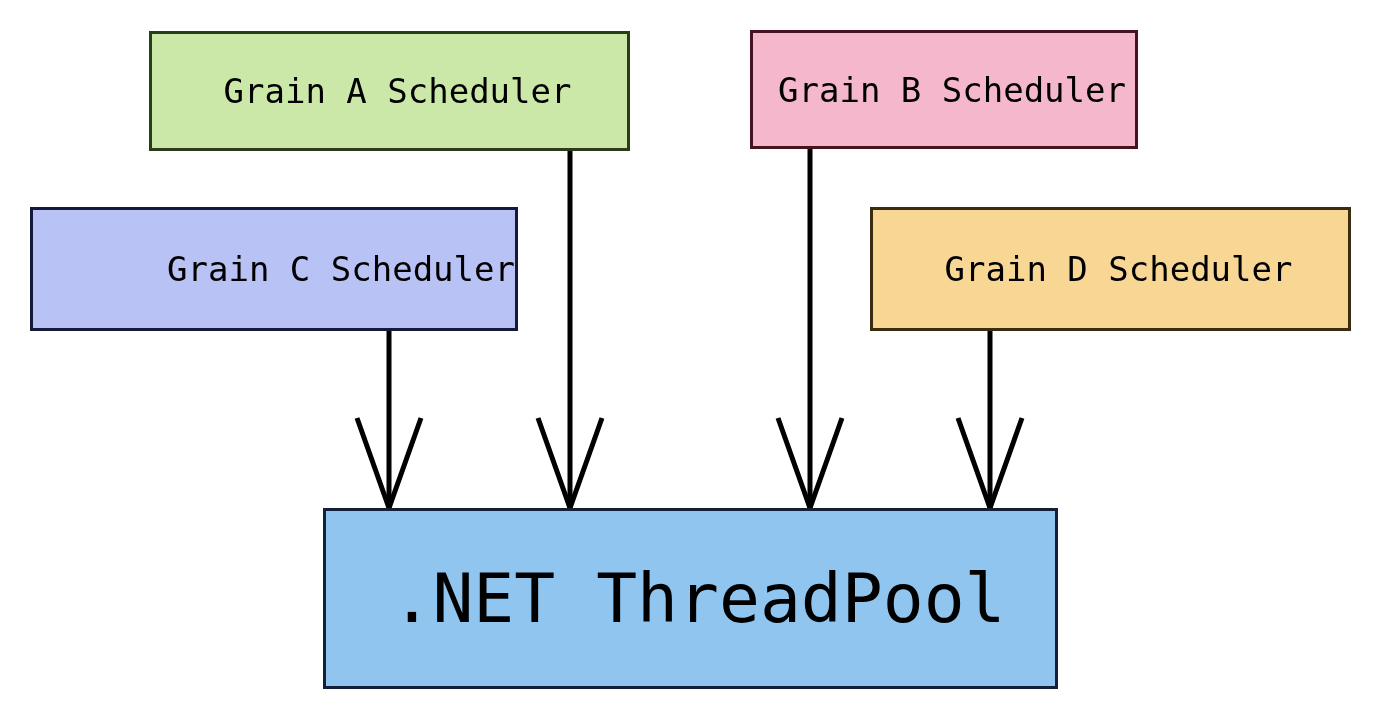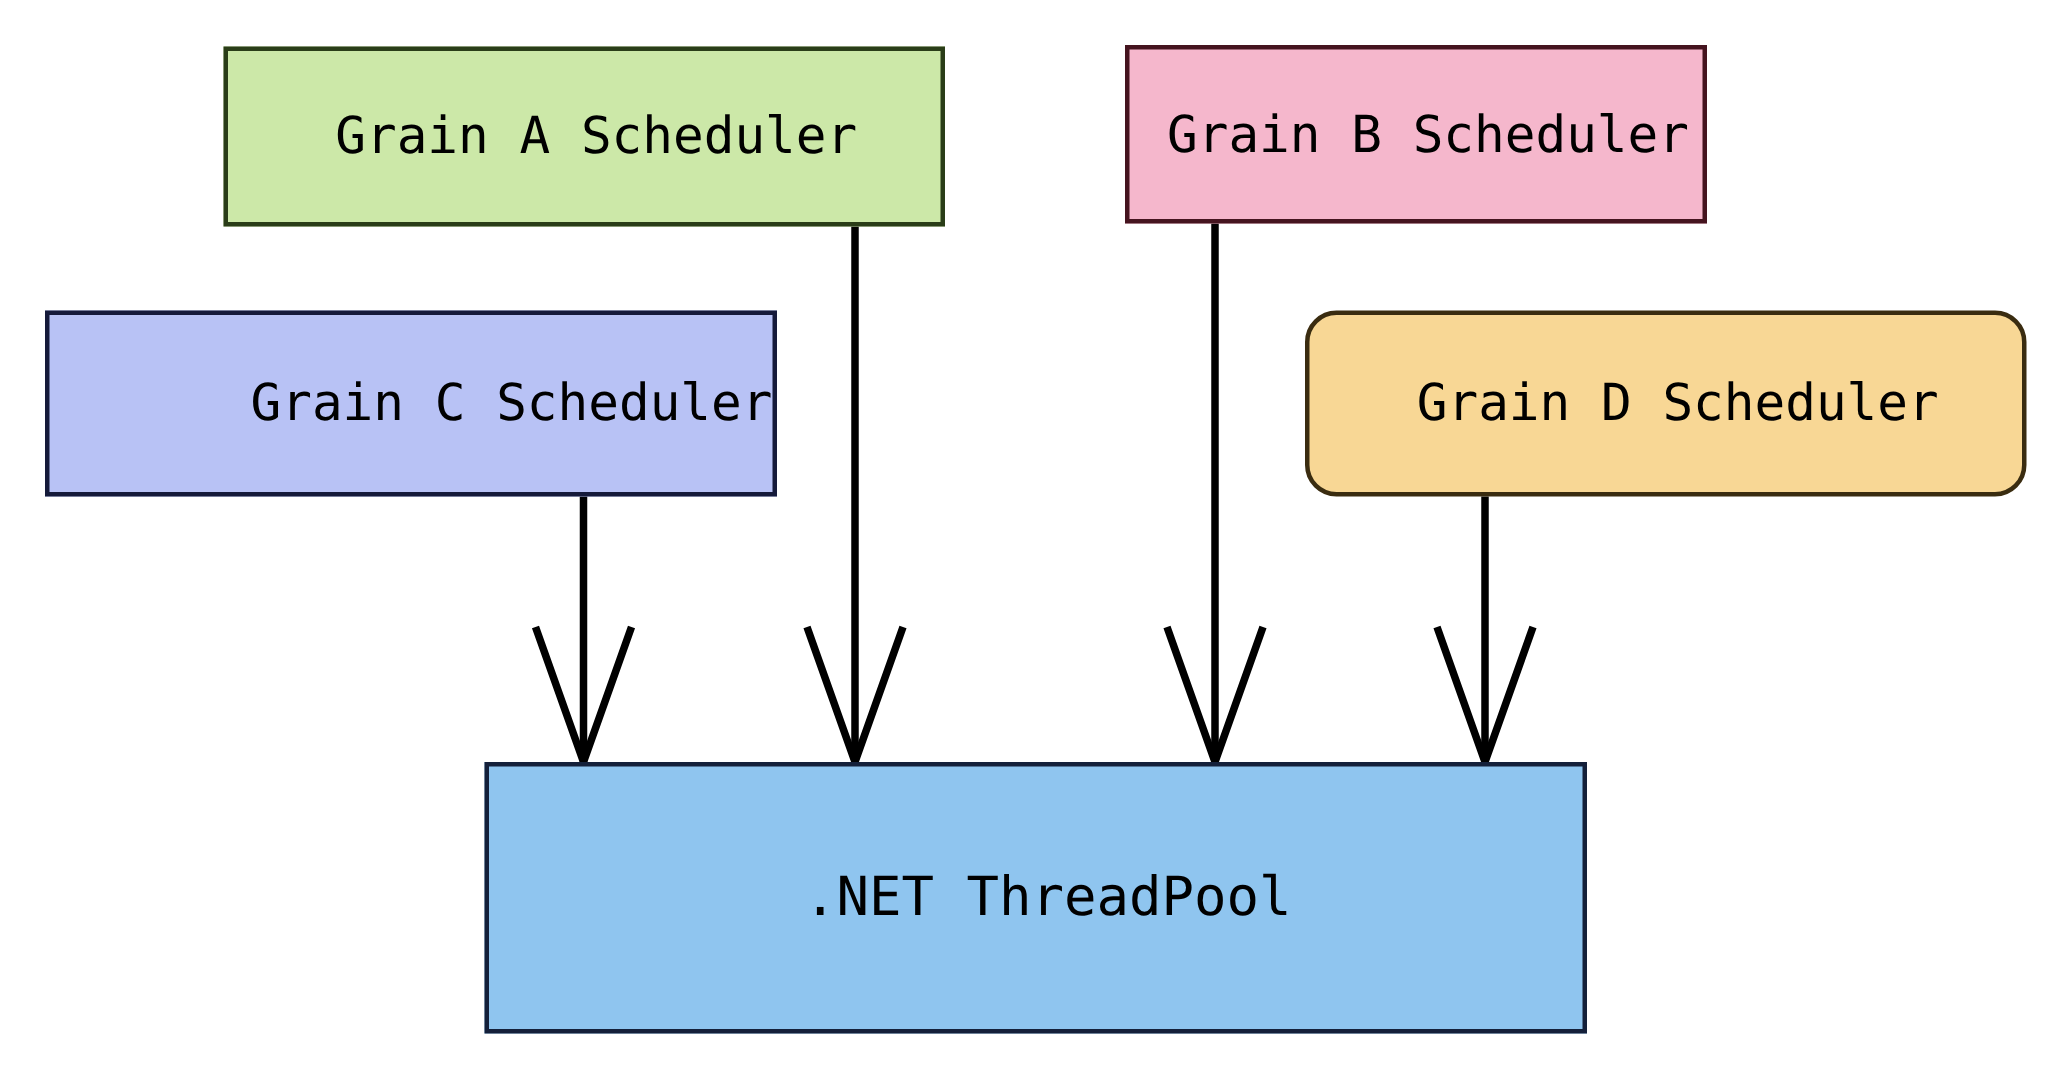--- a/index.html
+++ b/index.html
@@ -47,27 +47,27 @@
   #node-grain-a {
     left: 149px;  top: 31px;  width: 481px;  height: 120px;
   }
   #node-grain-b {
     left: 750px;  top: 30px;  width: 484px;  height: 119px;
   }
   #node-grain-c {
     left: 30px;   top: 207px; width: 484px;  height: 124px;
   }
   #node-grain-d {
-    left: 870px;  top: 207px; width: 481px;  height: 124px; border-radius: 21px;
+    left: 870px;  top: 207px; width: 481px;  height: 124px;
   }
   #node-threadpool {
     left: 323px;  top: 508px; width: 735px;  height: 181px;
   }
   .scheduler-label { font-size: 34px; }
-  .pool-label { font-size: 36px; justify-content: center; }
+  .pool-label { font-size: 68px; justify-content: center; }
 </style>
 </head>
 <body>
 
 <div id="diagram-canvas" style="width: 1379px; height: 720px; background: rgb(255, 255, 255);">
 
   <svg class="arrow-layer" viewBox="0 0 1379 720" width="1379" height="720" xmlns="http://www.w3.org/2000/svg">
     <g id="edges-group">
         <g>
           <line x1="389" y1="331" x2="389" y2="508" stroke="#000000" stroke-width="5"></line>

